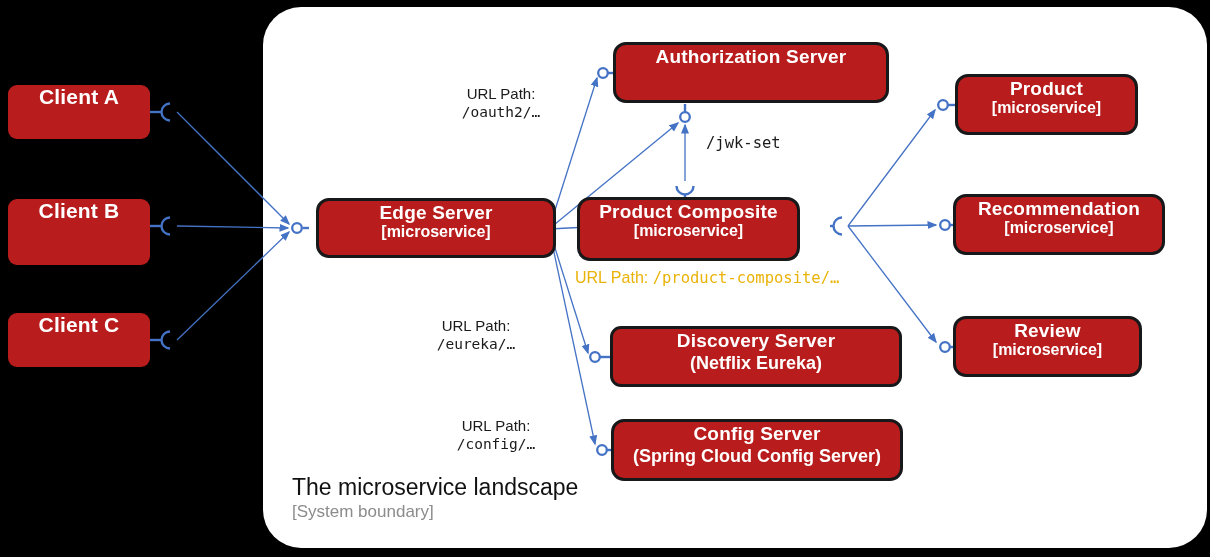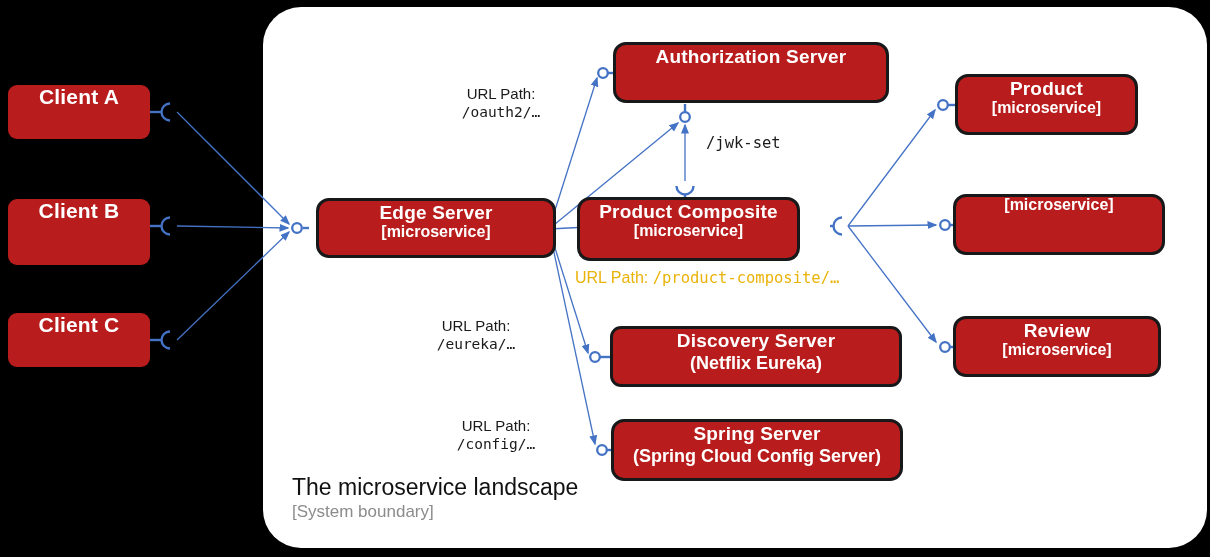--- a/index.html
+++ b/index.html
@@ -128,34 +128,35 @@
     <div class="t">Product Composite</div>
     <div class="s">[microservice]</div>
   </div>
 
   <div class="node service" style="left:610px; top:326px; width:292px; height:61px;border-radius:11px;">
     <div class="t">Discovery Server</div>
     <div class="s paren">(Netflix Eureka)</div>
   </div>
 
   <div class="node service" style="left:611px; top:419px; width:292px; height:62px;">
-    <div class="t">Spring Server</div>
+    <div class="t">Config Server</div>
     <div class="s paren">(Spring Cloud Config Server)</div>
   </div>
 
   <div class="node service" style="left:955px; top:74px; width:183px; height:61px;">
     <div class="t">Product</div>
     <div class="s">[microservice]</div>
   </div>
 
   <div class="node service" style="left:953px; top:194px; width:212px; height:61px;">
+    <div class="t">Recommendation</div>
     <div class="s">[microservice]</div>
   </div>
 
-  <div class="node service" style="left:953px; top:316px; width:208px; height:61px;">
+  <div class="node service" style="left:953px; top:316px; width:189px; height:61px;">
     <div class="t">Review</div>
     <div class="s">[microservice]</div>
   </div>
 
   <div class="url-label" style="left:444px; top:84px; width:114px;">
     <div class="sans">URL Path:</div>
     <div class="mono">/oauth2/…</div>
   </div>
 
   <div class="jwk" style="left:706px; top:126px;margin-top:8px;">/jwk-set</div>

